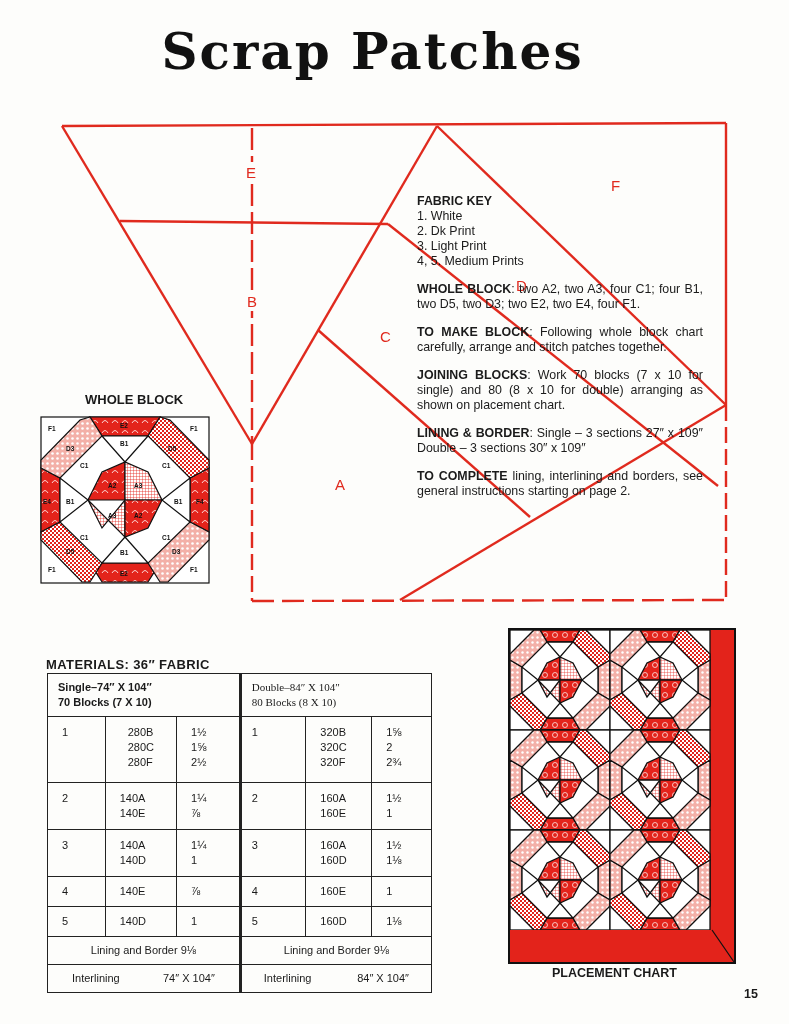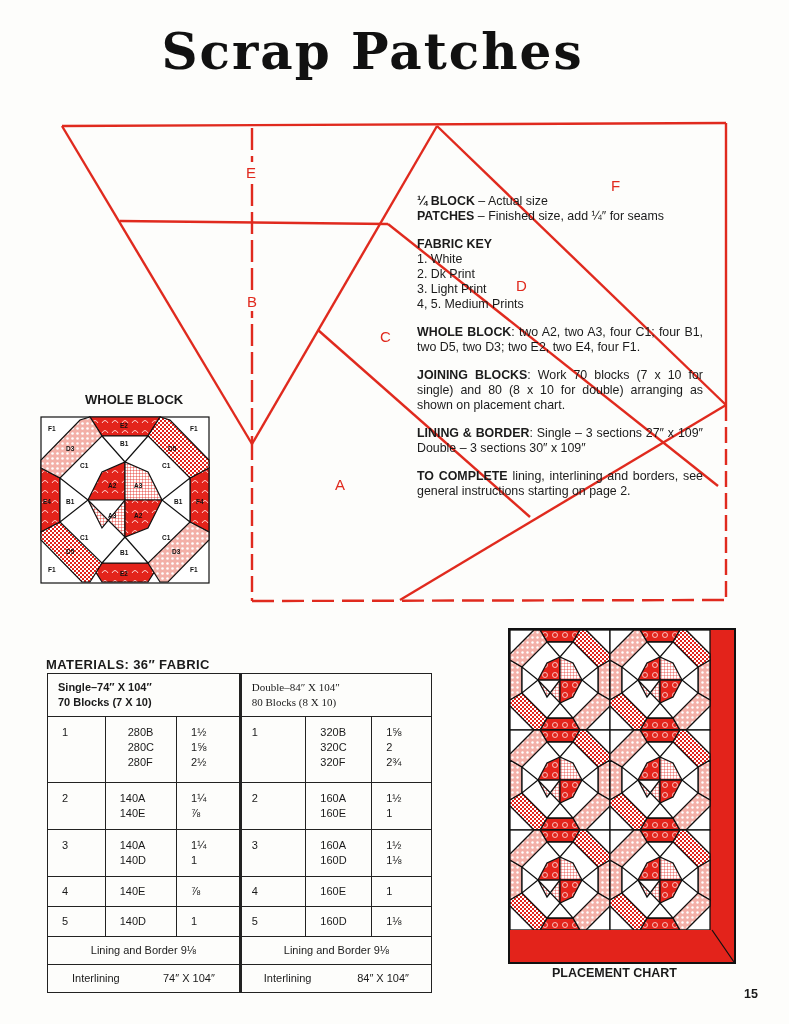--- a/index.html
+++ b/index.html
@@ -49,31 +49,28 @@
   <text class="plabel" x="246" y="178">E</text>
   <text class="plabel" x="611" y="191">F</text>
   <text class="plabel" x="247" y="307">B</text>
   <text class="plabel" x="516" y="291">D</text>
   <text class="plabel" x="380" y="342" font-size="13">C</text>
   <text class="plabel" x="335" y="490">A</text>
 </svg>
 
 <div class="instr">
   <p>
-    <span class="line"><b>¼ BLOCK</b><span> – Actual size</span></span>
-    <span class="line"><b>PATCHES</b><span> – Finished size, add ¼″ for seams</span></span>
-  </p>
-  <p>
     <b class="line">FABRIC KEY</b>
     <span class="line">1.  White</span>
     <span class="line">2.  Dk Print</span>
     <span class="line">3.  Light Print</span>
     <span class="line">4, 5.  Medium Prints</span>
   </p>
   <p><b>WHOLE BLOCK</b><span>: two A2, two A3, four C1; four B1, two D5, two D3; two E2, two E4, four F1.</span></p>
+  <p><b>TO MAKE BLOCK</b><span>: Following whole block chart carefully, arrange and stitch patches together.</span></p>
   <p><b>JOINING BLOCKS</b><span>: Work 70 blocks (7 x 10 for single) and 80 (8 x 10 for double) arranging as shown on placement chart.</span></p>
   <p><b>LINING &amp; BORDER</b><span>: Single – 3 sections 27″ x 109″ Double – 3 sections 30″ x 109″</span></p>
   <p><b>TO COMPLETE</b><span> lining, interlining and borders, see general instructions starting on page 2.</span></p>
 </div>
 
 <div class="wb-title">WHOLE BLOCK</div>
 <svg class="wb" width="170" height="168" viewBox="0 0 170 168">
   <defs>
     <pattern id="check" width="4" height="4" patternUnits="userSpaceOnUse">
         <rect width="4" height="4" fill="#fff"></rect>

